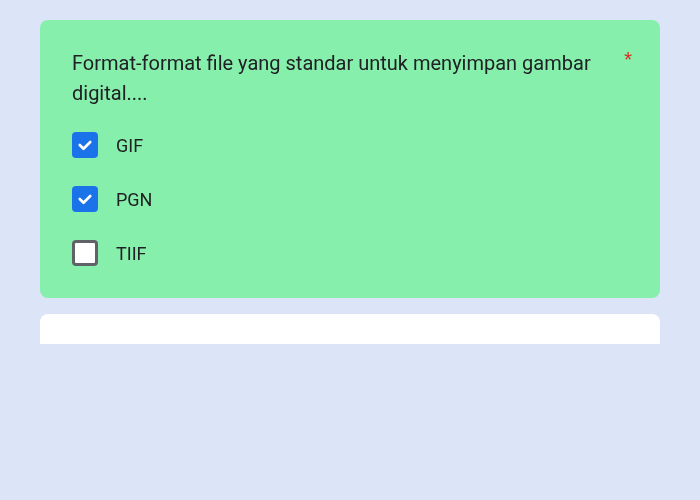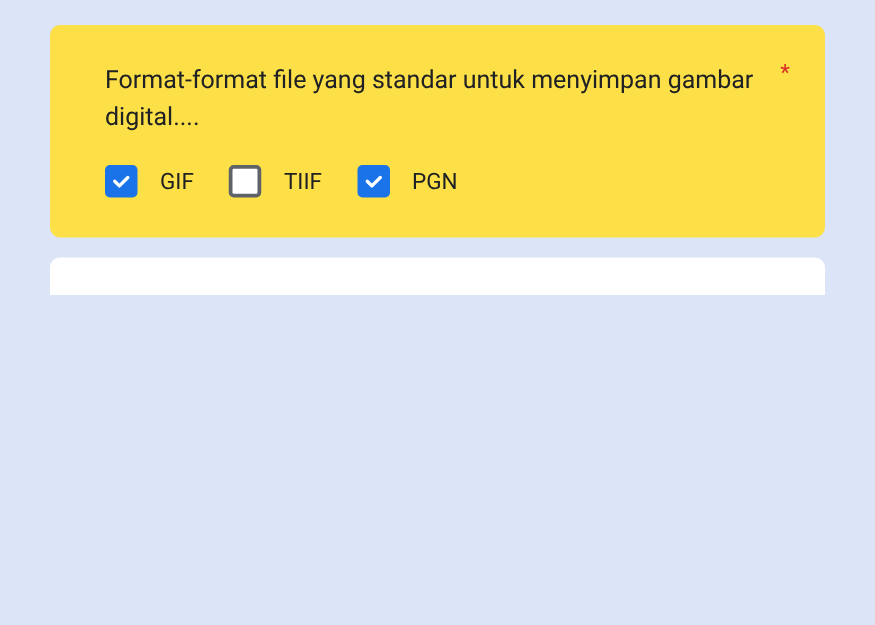--- a/index.html
+++ b/index.html
@@ -9,23 +9,23 @@
     }
     body {
       font-family: 'Roboto', 'Google Sans', Arial, sans-serif;
       background-color: #dce4f7;
       width: 700px;
       height: 500px;
       padding: 20px 40px 0 40px;
       overflow: hidden;
     }
     .card {
-      background-color: #fde047;
+      background-color: #86efac;
       border-radius: 8px;
-      padding: 28px 28px 32px 44px;
+      padding: 28px 28px 32px 32px;
       margin-bottom: 16px;
     }
     .question-row {
       display: flex;
       align-items: flex-start;
       justify-content: space-between;
       margin-bottom: 24px;
     }
     .question-text {
       font-size: 20px;
@@ -35,21 +35,21 @@
       padding-right: 20px;
     }
     .required-mark {
       color: #d93025;
       font-size: 18px;
       line-height: 1;
       margin-top: 2px;
     }
     .options {
       display: flex;
-      flex-direction: row;
+      flex-direction: column;
       gap: 28px;
     }
     .option {
       display: flex;
       align-items: center;
       gap: 18px;
       cursor: pointer;
     }
     .checkbox {
       width: 26px;
@@ -95,30 +95,30 @@
     <div class="option">
       <div class="checkbox checked">
         <svg class="checkmark" viewBox="0 0 24 24" fill="none" stroke="#ffffff" stroke-width="3.5" stroke-linecap="round" stroke-linejoin="round">
           <polyline points="5 12 10 17 19 8"></polyline>
         </svg>
       </div>
       <span class="option-label">GIF</span>
     </div>
 
     <div class="option">
-      <div class="checkbox unchecked"></div>
-      <span class="option-label">TIIF</span>
-    </div>
-
-    <div class="option">
       <div class="checkbox checked">
         <svg class="checkmark" viewBox="0 0 24 24" fill="none" stroke="#ffffff" stroke-width="3.5" stroke-linecap="round" stroke-linejoin="round">
           <polyline points="5 12 10 17 19 8"></polyline>
         </svg>
       </div>
       <span class="option-label">PGN</span>
+    </div>
+
+    <div class="option">
+      <div class="checkbox unchecked"></div>
+      <span class="option-label">TIIF</span>
     </div>
 
 
   </div>
 </div>
 
 <div class="next-card"></div>
 
 </body></html>

